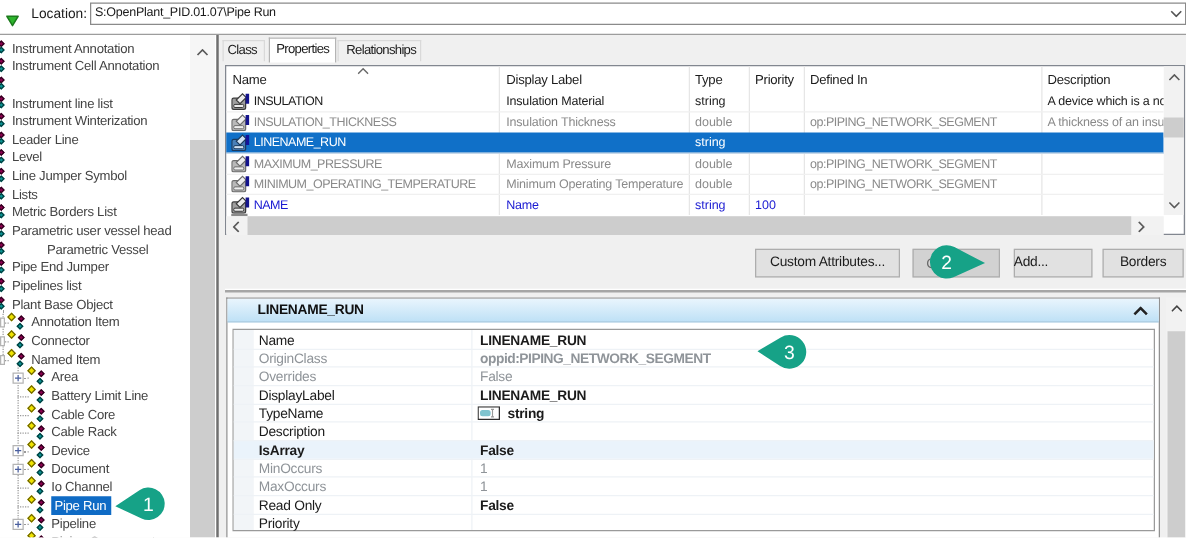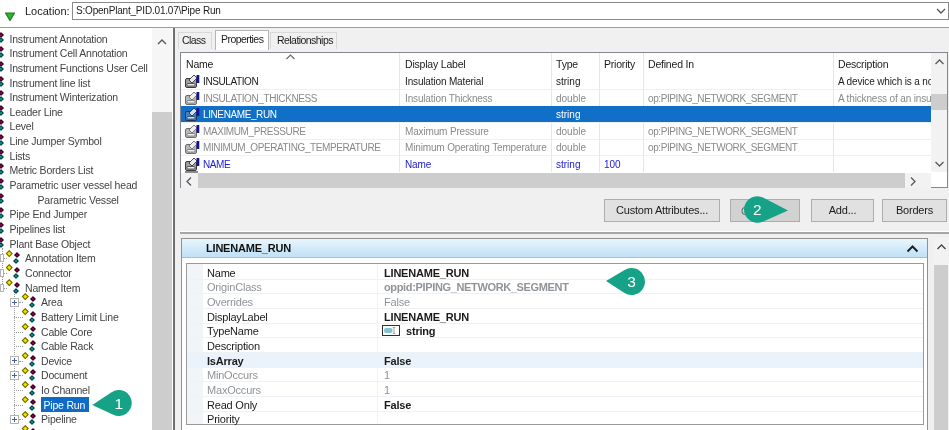--- a/index.html
+++ b/index.html
@@ -25,21 +25,20 @@
 <div class="ab" style="left:2px;top:219.6px;width:1px;height:40.0px;border-left:1px dotted #9a9a9a;"></div>
 <div class="ab" style="left:14px;top:263.6px;width:1px;height:127.9px;border-left:1px dotted #9a9a9a;"></div>
 <div class="dm" style="left:-1.5px;top:4.5px;width:4px;height:4px;background:#8d0050;border:1px solid #2d001c;"></div>
 <div class="dm" style="left:-1.0px;top:10.0px;width:4px;height:4px;background:#0a9393;border:1px solid #003d3d;"></div>
 <div class="ab" style="left:9.5px;top:3.5px;font-size:10.5px;line-height:14px;letter-spacing:-0.2px;color:#434343;white-space:nowrap;">Instrument Annotation</div>
 <div class="dm" style="left:-1.5px;top:19.1px;width:4px;height:4px;background:#8d0050;border:1px solid #2d001c;"></div>
 <div class="dm" style="left:-1.0px;top:24.6px;width:4px;height:4px;background:#0a9393;border:1px solid #003d3d;"></div>
 <div class="ab" style="left:9.5px;top:18.1px;font-size:10.5px;line-height:14px;letter-spacing:-0.2px;color:#434343;white-space:nowrap;">Instrument Cell Annotation</div>
 <div class="dm" style="left:-1.5px;top:33.8px;width:4px;height:4px;background:#8d0050;border:1px solid #2d001c;"></div>
 <div class="dm" style="left:-1.0px;top:39.3px;width:4px;height:4px;background:#0a9393;border:1px solid #003d3d;"></div>
-<div class="ab" style="left:9.5px;top:32.8px;font-size:10.5px;line-height:14px;letter-spacing:-0.2px;color:#434343;white-space:nowrap;">Instrument Functions User Cell</div>
 <div class="dm" style="left:-1.5px;top:48.5px;width:4px;height:4px;background:#8d0050;border:1px solid #2d001c;"></div>
 <div class="dm" style="left:-1.0px;top:54.0px;width:4px;height:4px;background:#0a9393;border:1px solid #003d3d;"></div>
 <div class="ab" style="left:9.5px;top:47.5px;font-size:10.5px;line-height:14px;letter-spacing:-0.2px;color:#434343;white-space:nowrap;">Instrument line list</div>
 <div class="dm" style="left:-1.5px;top:63.1px;width:4px;height:4px;background:#8d0050;border:1px solid #2d001c;"></div>
 <div class="dm" style="left:-1.0px;top:68.6px;width:4px;height:4px;background:#0a9393;border:1px solid #003d3d;"></div>
 <div class="ab" style="left:9.5px;top:62.1px;font-size:10.5px;line-height:14px;letter-spacing:-0.2px;color:#434343;white-space:nowrap;">Instrument Winterization</div>
 <div class="dm" style="left:-1.5px;top:77.8px;width:4px;height:4px;background:#8d0050;border:1px solid #2d001c;"></div>
 <div class="dm" style="left:-1.0px;top:83.2px;width:4px;height:4px;background:#0a9393;border:1px solid #003d3d;"></div>
 <div class="ab" style="left:9.5px;top:76.8px;font-size:10.5px;line-height:14px;letter-spacing:-0.2px;color:#434343;white-space:nowrap;">Leader Line</div>
 <div class="dm" style="left:-1.5px;top:92.4px;width:4px;height:4px;background:#8d0050;border:1px solid #2d001c;"></div>
@@ -257,21 +256,21 @@
     </svg>
 <div class="ab" style="left:198px;top:172.5px;width:707px;height:15px;background:#cdcdcd;"></div>
 <svg class="ab" style="left:910px;top:176.5px;" width="6" height="9" viewBox="0 0 6 9">
       <path d="M1 0.5 L5 4.5 L1 8.5" fill="none" stroke="#5a5a5a" stroke-width="1.3"></path>
     </svg>
 <div class="ab" style="left:604px;top:199px;width:116px;height:23px;background:#e1e1e1;border:1px solid #adadad;"></div>
 <div class="ab" style="left:604px;top:204px;width:116px;text-align:center;font-size:11px;letter-spacing:-0.2px;color:#1b1b1b;white-space:nowrap;">Custom Attributes...</div>
 <div class="ab" style="left:730px;top:199px;width:70px;height:23px;background:#d2d2d2;border:1px solid #adadad;"></div>
 <div class="ab" style="left:741px;top:204px;font-size:11px;line-height:14px;color:#6a6a6a;font-weight:normal;letter-spacing:0px;white-space:nowrap;">C</div>
 <div class="ab" style="left:811px;top:199px;width:63px;height:23px;background:#e1e1e1;border:1px solid #adadad;"></div>
-<div class="ab" style="left:811px;top:204px;width:63px;text-align:center;font-size:11px;letter-spacing:-0.2px;color:#1b1b1b;white-space:nowrap;">Add...</div>
+<div class="ab" style="left:811px;top:204px;width:63px;font-size:11px;letter-spacing:-0.2px;color:#1b1b1b;white-space:nowrap;">Add...</div>
 <div class="ab" style="left:882px;top:199px;width:65px;height:23px;background:#e1e1e1;border:1px solid #adadad;"></div>
 <div class="ab" style="left:882px;top:204px;width:65px;text-align:center;font-size:11px;letter-spacing:-0.2px;color:#1b1b1b;white-space:nowrap;">Borders</div>
 <div class="ab" style="left:180px;top:231px;width:769px;height:1px;background:#ffffff;"></div>
 <div class="ab" style="left:180px;top:232px;width:769px;height:2px;background:#a6a6a6;"></div>
 <div class="ab" style="left:181px;top:238px;width:747px;height:192px;background:#fff;border:1px solid #919191;border-bottom:none;"></div>
 <div class="ab" style="left:182px;top:239px;width:745px;height:19px;background:linear-gradient(#e9f5fd,#bfe1f6);border-bottom:1px solid #9cc3dd;"></div>
 <div class="ab" style="left:206px;top:241px;font-size:11px;line-height:14px;color:#101010;font-weight:bold;letter-spacing:-0.2px;white-space:nowrap;">LINENAME_RUN</div>
 <svg class="ab" style="left:906px;top:245px;" width="13" height="8" viewBox="0 0 13 8">
       <path d="M1.5 6.5 L6.5 1.5 L11.5 6.5" fill="none" stroke="#222" stroke-width="2"></path>
     </svg>

